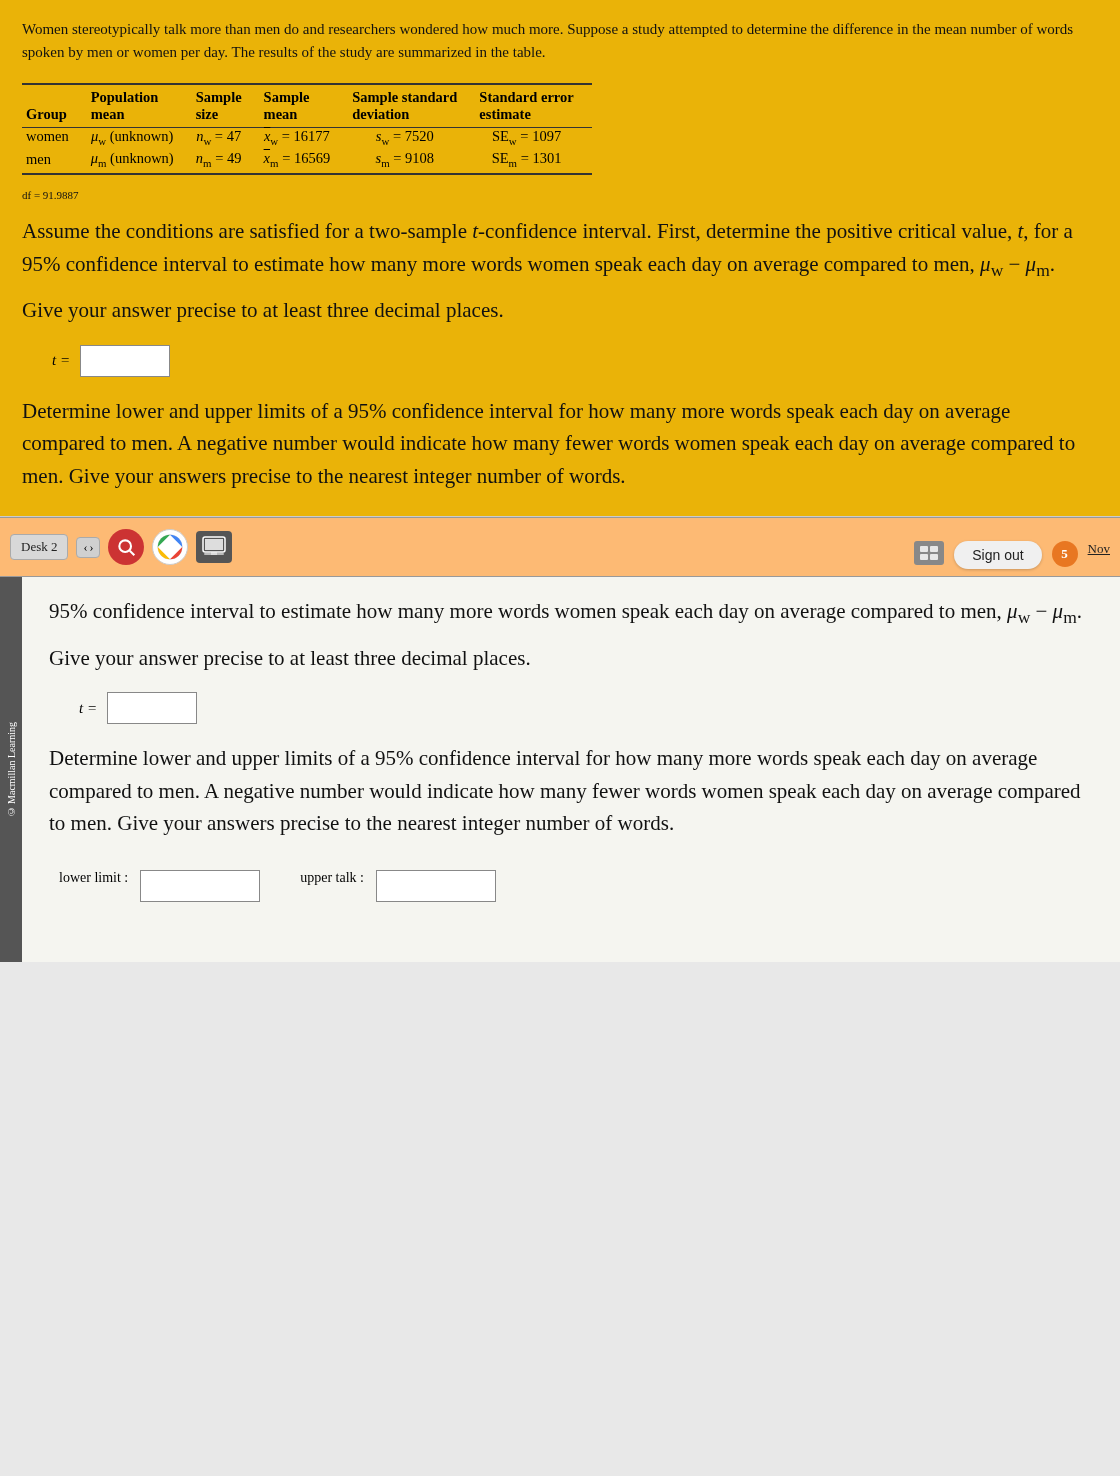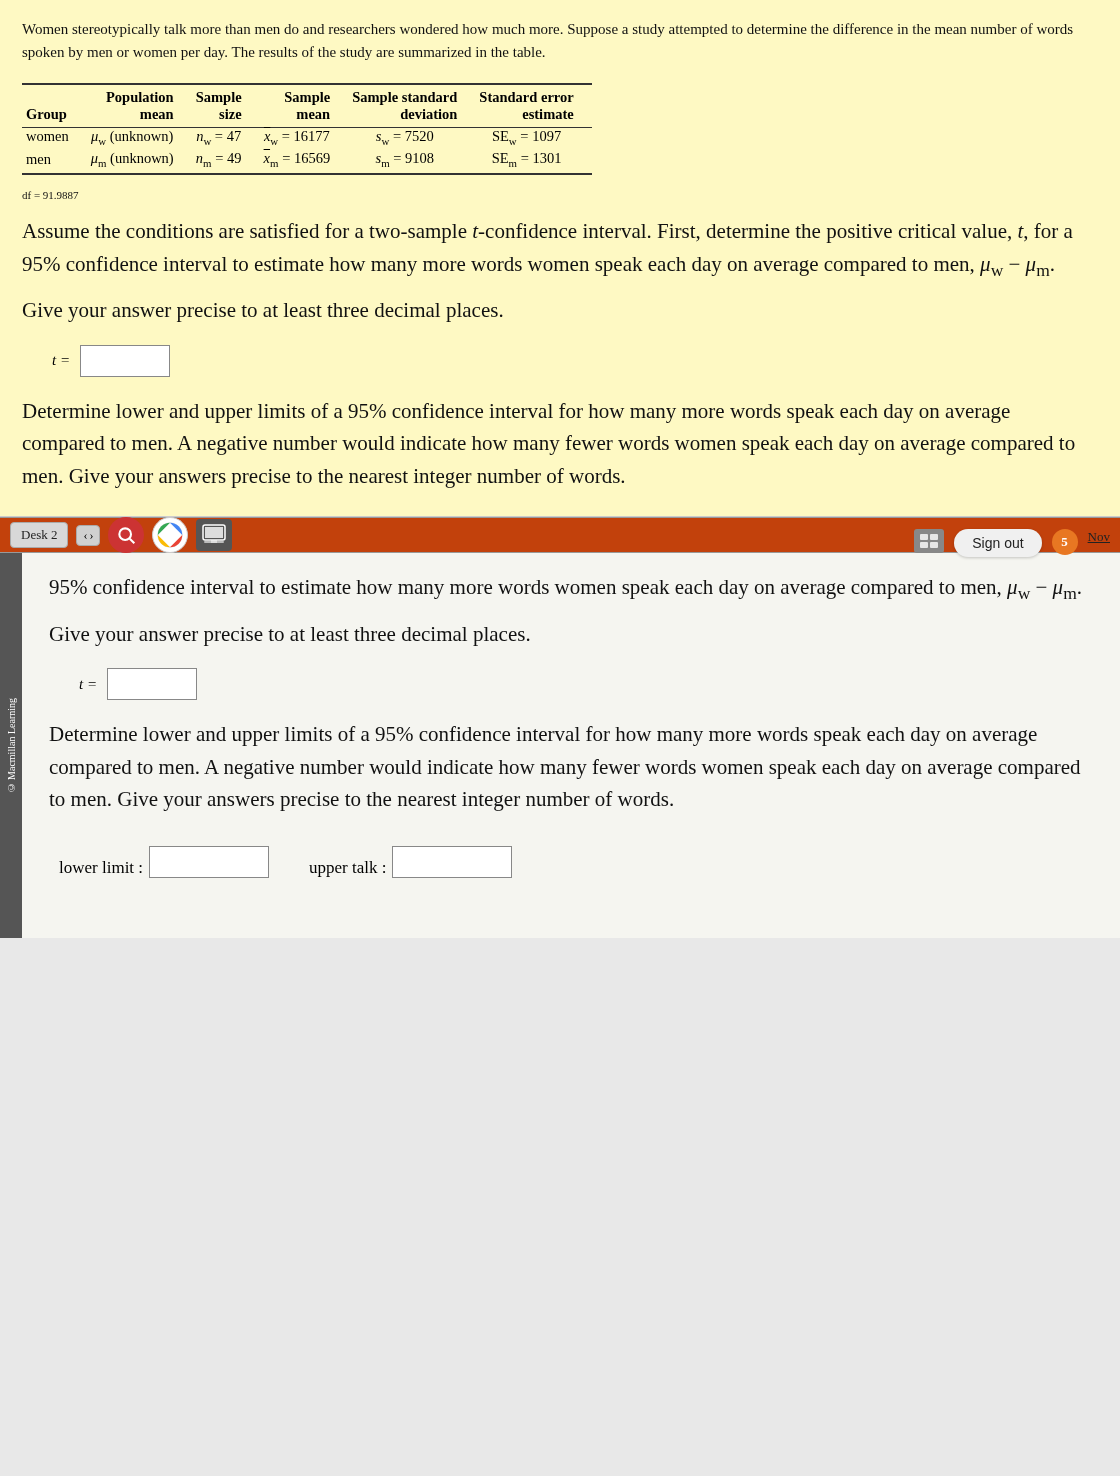--- a/index.html
+++ b/index.html
@@ -6,42 +6,42 @@
     body {
       font-family: Georgia, 'Times New Roman', serif;
       background: #e8e8e8;
       width: 1120px;
       min-height: 1476px;
       position: relative;
       overflow-x: hidden;
     }
 
     .page-top {
-      background: #fef9c3;
+      background: #eab308;
       padding: 18px 22px 14px 22px;
       border-bottom: 1px solid #ccc;
     }
 
     .intro-text {
       font-size: 15px;
       line-height: 1.55;
       color: #111;
       margin-bottom: 18px;
     }
 
     .data-table {
       border-collapse: collapse;
       margin-bottom: 14px;
       font-size: 14.5px;
     }
     .data-table th {
       border-top: 2px solid #333;
       border-bottom: 1px solid #333;
       padding: 4px 18px 4px 4px;
-      text-align: right;
+      text-align: left;
       font-weight: bold;
       vertical-align: bottom;
     }
     .data-table th.group-col { text-align: left; }
     .data-table td {
       padding: 0 18px 4px 4px;
       text-align: center;
       vertical-align: middle;
     }
     .data-table td.group-col { text-align: left; }
@@ -75,24 +75,24 @@
     .answer-box {
       width: 90px;
       height: 32px;
       border: 1px solid #888;
       background: white;
       display: inline-block;
     }
 
     .taskbar {
       position: relative;
-      background: #c2410c;
+      background: #fdba74;
       border-top: 1px solid #999;
       border-bottom: 1px solid #999;
-      height: 36px;
+      height: 60px;
       display: flex;
       align-items: center;
       padding: 0 10px;
       gap: 8px;
       z-index: 10;
     }
 
     .taskbar-desk {
       background: #d8d8d8;
       border: 1px solid #aaa;
@@ -215,23 +215,23 @@
 
     .lower-limits-row {
       display: flex;
       align-items: center;
       gap: 40px;
       margin: 30px 0 20px 10px;
     }
 
     .limit-group {
       display: flex;
-      align-items: flex-end;
-      gap: 6px;
-      font-size: 17px;
+      align-items: flex-start;
+      gap: 12px;
+      font-size: 14px;
     }
 
     .limit-box {
       width: 120px;
       height: 32px;
       border: 1px solid #888;
       background: white;
       display: inline-block;
     }
 

